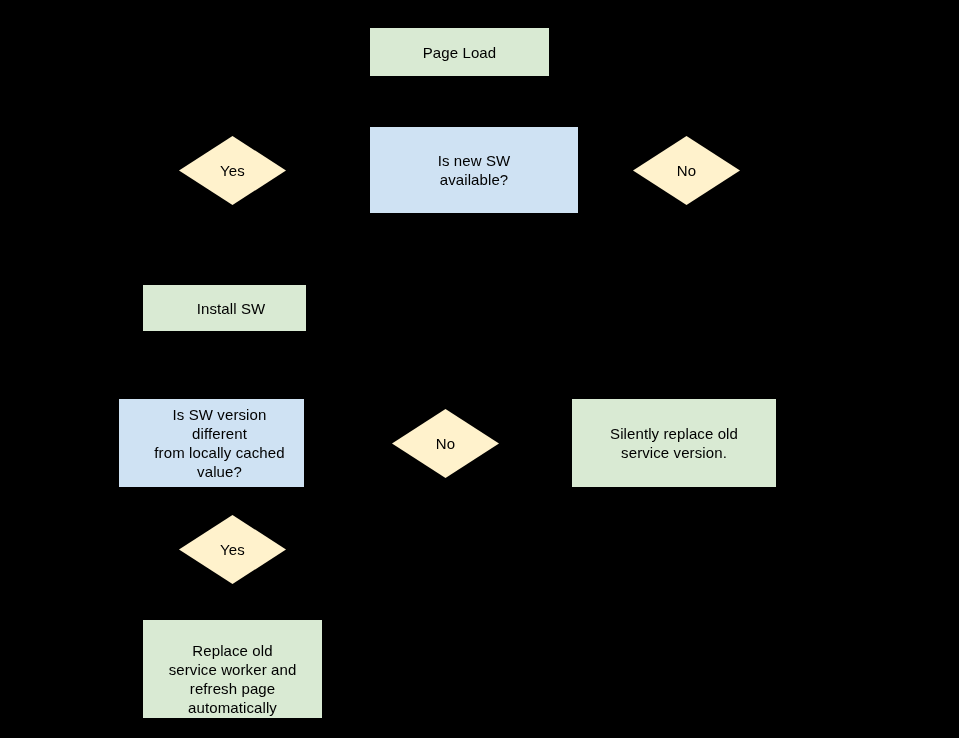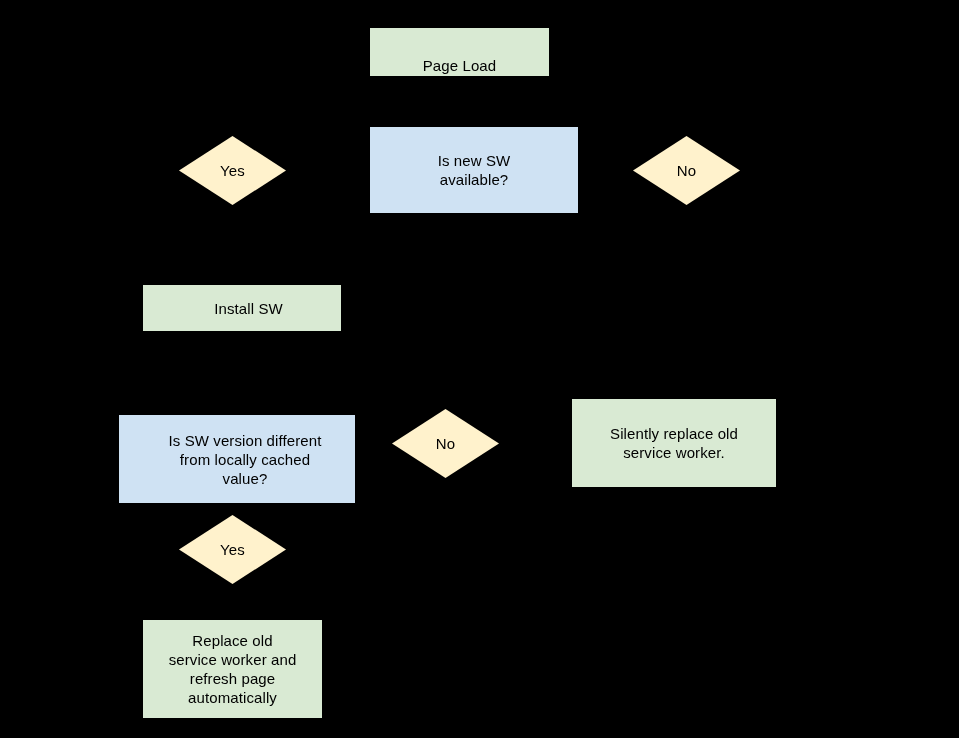--- a/index.html
+++ b/index.html
@@ -61,54 +61,54 @@
   }
   .diamond .label {
     position: relative;
     z-index: 2;
   }
 </style>
 </head>
 <body>
 
 <div id="canvas">
-    <div class="node rect rect-green" style="left: 370px; top: 28px; width: 179px; height: 48px; align-items: flex-end;">
+    <div class="node rect rect-green" style="left: 370px; top: 28px; width: 179px; height: 48px;">
       <div class="label">Page Load</div>
     </div>
     <div class="node rect rect-blue" style="left: 370px; top: 127px; width: 208px; height: 86px;">
       <div class="label">Is new SW
 available?</div>
     </div>
     <div class="node diamond" style="left: 179px; top: 136px; width: 107px; height: 69px;">
       <div class="dshape"></div>
       <div class="label">Yes</div>
     </div>
     <div class="node diamond" style="left: 633px; top: 136px; width: 107px; height: 69px;">
       <div class="dshape"></div>
       <div class="label">No</div>
     </div>
-    <div class="node rect rect-green" style="left: 143px; top: 285px; width: 198px; height: 46px; padding-left: 13px;">
+    <div class="node rect rect-green" style="left: 143px; top: 285px; width: 163px; height: 46px; padding-left: 13px;">
       <div class="label">Install SW</div>
     </div>
-    <div class="node rect rect-blue" style="left: 119px; top: 415px; width: 236px; height: 88px; padding-left: 16px;">
+    <div class="node rect rect-blue" style="left: 119px; top: 399px; width: 185px; height: 88px; padding-left: 16px;">
       <div class="label">Is SW version different
 from locally cached
 value?</div>
     </div>
     <div class="node diamond" style="left: 392px; top: 409px; width: 107px; height: 69px;">
       <div class="dshape"></div>
       <div class="label">No</div>
     </div>
     <div class="node rect rect-green" style="left: 572px; top: 399px; width: 204px; height: 88px;">
       <div class="label">Silently replace old
-service worker.</div>
+service version.</div>
     </div>
     <div class="node diamond" style="left: 179px; top: 515px; width: 107px; height: 69px;">
       <div class="dshape"></div>
       <div class="label">Yes</div>
     </div>
-    <div class="node rect rect-green" style="left: 143px; top: 620px; width: 179px; height: 98px;">
+    <div class="node rect rect-green" style="left: 143px; top: 620px; width: 179px; height: 98px; align-items: flex-end;">
       <div class="label">Replace old
 service worker and
 refresh page
 automatically</div>
     </div>
   </div>
 
 </body></html>

